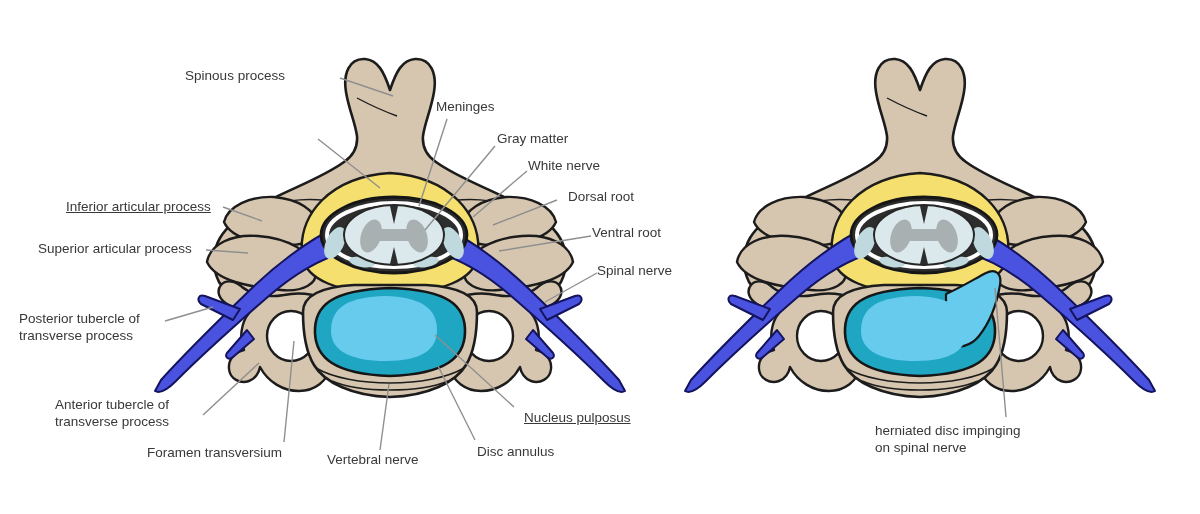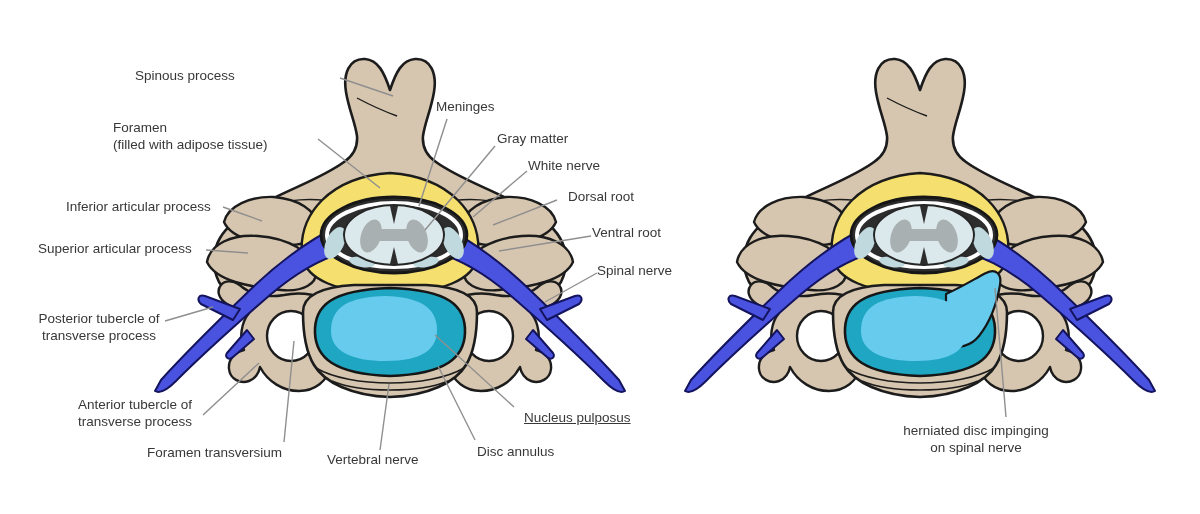--- a/index.html
+++ b/index.html
@@ -5,31 +5,31 @@
   html,body{margin:0;padding:0;background:#ffffff;}
   #stage{
     position:relative;width:1200px;height:514px;background:#ffffff;overflow:hidden;
     font-family:"Liberation Sans", sans-serif;
   }
   #art{position:absolute;left:0;top:0;}
   .lbl{
     position:absolute;font-size:13.5px;line-height:16.5px;color:#383838;
     white-space:pre-line;
   }
-  .r{text-align:left;} .c{text-align:center;}
+  .r{text-align:center;} .c{}
   
   #l-spinous{left:135px;top:68px;width:200px;}
   #l-foramen{left:113px;top:120px;width:200px;}
   #l-meninges{left:436px;top:99px;text-align:right;}
   #l-gray{left:497px;top:131px;}
   #l-white{left:528px;top:158px;}
   #l-dorsal{left:568px;top:189px;}
   #l-ventral{left:592px;top:225px;}
   #l-spinalnerve{left:597px;top:263px;}
-  #l-inferior{left:66px;top:199px;}
+  #l-inferior{left:66px;top:199px;text-decoration:underline;}
   #l-superior{left:38px;top:241px;}
   #l-posterior{left:19px;top:311px;width:160px;}
   #l-anterior{left:55px;top:397px;width:160px;}
   #l-ftrans{left:147px;top:445px;}
   #l-vbody{left:327px;top:452px;}
   #l-annulus{left:477px;top:444px;}
   #l-nucleus{left:524px;top:410px;text-decoration:underline;}
   #l-herniated{left:875px;top:423px;width:202px;}
 </style>
 </head>
@@ -142,22 +142,20 @@
       <line x1="203" y1="415" x2="259" y2="363"></line>
       <line x1="284" y1="442" x2="294" y2="341"></line>
       <line x1="380" y1="450" x2="389" y2="384"></line>
       <line x1="475" y1="440" x2="438" y2="366"></line>
       <line x1="514" y1="407" x2="435" y2="335"></line>
       <line x1="1006" y1="417" x2="995" y2="288"></line>
     </g>
   </svg>
 
   <div class="lbl r" id="l-spinous">Spinous process</div>
-  <div class="lbl r" id="l-foramen">Foramen
-(filled with adipose tissue)</div>
   <div class="lbl" id="l-meninges">Meninges</div>
   <div class="lbl" id="l-gray">Gray matter</div>
   <div class="lbl" id="l-white">White nerve</div>
   <div class="lbl" id="l-dorsal">Dorsal root</div>
   <div class="lbl" id="l-ventral">Ventral root</div>
   <div class="lbl" id="l-spinalnerve">Spinal nerve</div>
   <div class="lbl" id="l-inferior">Inferior articular process</div>
   <div class="lbl" id="l-superior">Superior articular process</div>
   <div class="lbl c" id="l-posterior">Posterior tubercle of
 transverse process</div>

